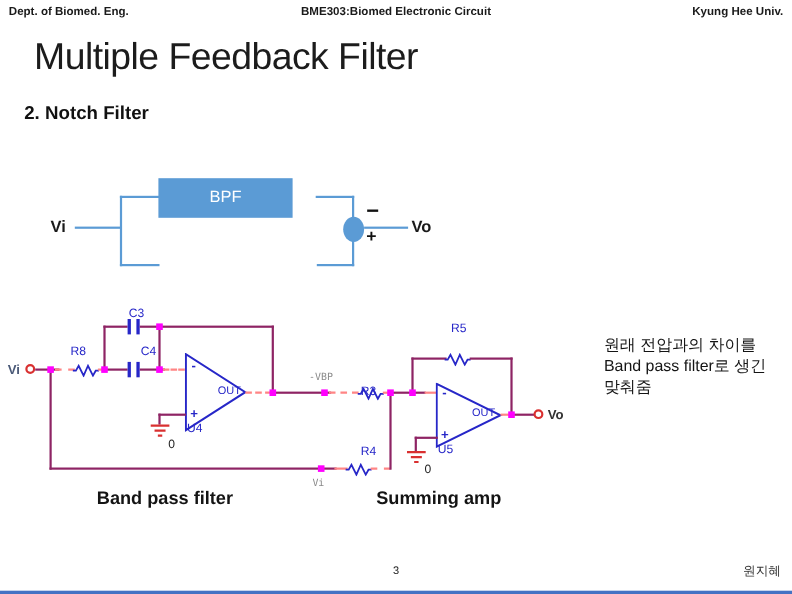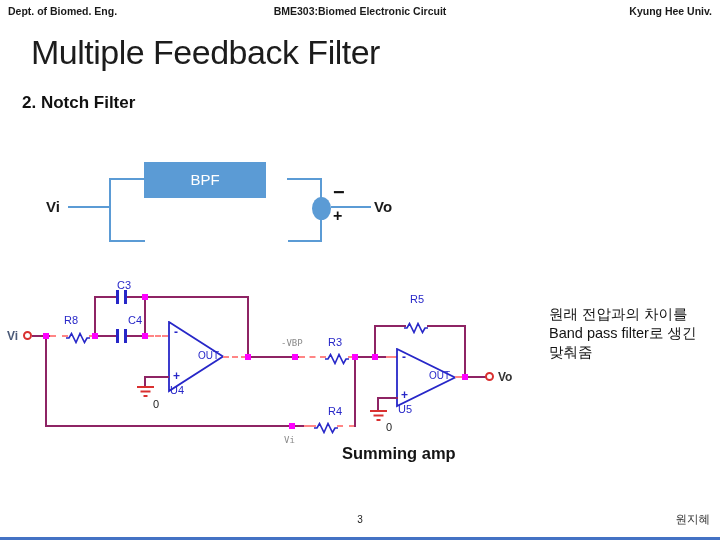--- a/index.html
+++ b/index.html
@@ -176,24 +176,25 @@
   <div class="abs node" style="left:245px;top:354px;"></div>
   <div class="abs node" style="left:292px;top:354px;"></div>
   <div class="abs node" style="left:352px;top:354px;"></div>
   <div class="abs node" style="left:372px;top:354px;"></div>
   <div class="abs node" style="left:462px;top:374px;"></div>
   <div class="abs node" style="left:289px;top:423px;"></div>
 
   <div class="abs clbl" style="left:117px;top:279px;">C3</div>
   <div class="abs clbl" style="left:128px;top:314px;">C4</div>
   <div class="abs clbl" style="left:64px;top:314px;">R8</div>
-  <div class="abs clbl" style="left:328px;top:336px;">R3</div>
+  <div class="abs clbl" style="left:328px;top:350px;">R3</div>
   <div class="abs clbl" style="left:328px;top:405px;">R4</div>
   <div class="abs clbl" style="left:410px;top:293px;">R5</div>
 
+  <div class="abs caption" style="left:88px;top:444px;">Band pass filter</div>
   <div class="abs caption" style="left:342px;top:444px;">Summing amp</div>
   <div class="abs note">
     <div>원래 전압과의 차이를</div>
     <div>Band pass filter로 생긴</div>
     <div>맞춰줌</div>
   </div>
 
   <div class="abs pagenum">3</div>
   <div class="abs author">원지혜</div>
   <div class="abs footbar"></div>

